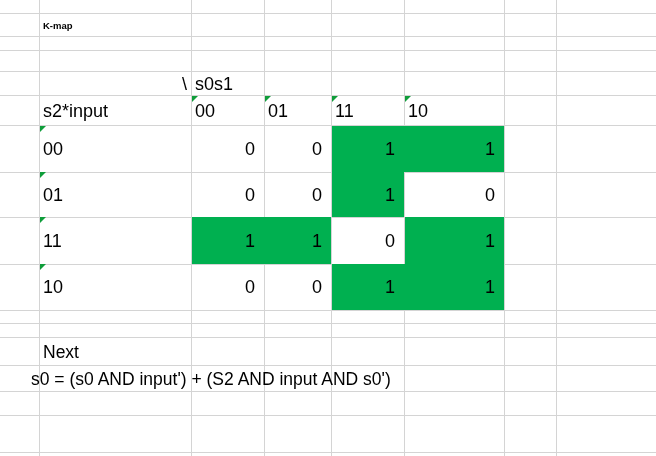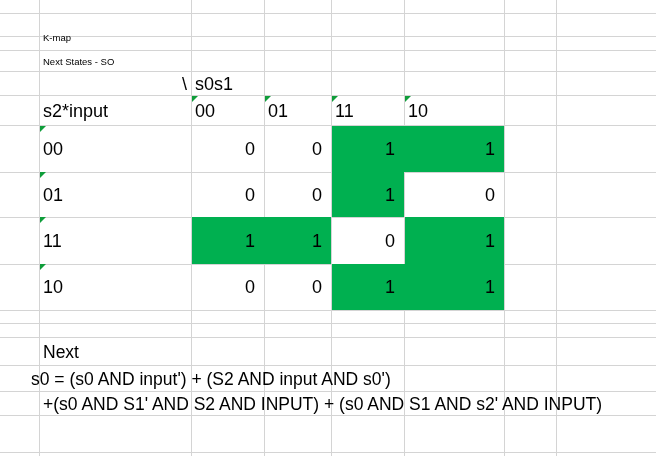--- a/index.html
+++ b/index.html
@@ -105,27 +105,24 @@
   <div class="gl-h" style="top:391px; width:656px;"></div>
   <div class="gl-h" style="top:415px; width:656px;"></div>
   <div class="gl-h" style="top:452px; width:656px;"></div>
 
   <div class="cell fill-green" style="left:332px; top:126px; width:172px; height:46px;"></div>
   <div class="cell fill-green" style="left:332px; top:172px; width:72px; height:45px;"></div>
   <div class="cell fill-green" style="left:192px; top:217px; width:139px; height:47px;"></div>
   <div class="cell fill-green" style="left:405px; top:217px; width:99px; height:47px;"></div>
   <div class="cell fill-green" style="left:332px; top:264px; width:172px; height:46px;"></div>
 
-  <div class="cell al-left f-small" style="left:40px; top:26px; width:151px; height:22px;">
+  <div class="cell al-left f-small" style="left:40px; top:14px; width:151px; height:22px;font-weight:bold;">
     <span>K-map</span>
   </div>
 
-  <div class="cell al-left f-small" style="left:40px; top:51px; width:151px; height:20px;">
-    <span>Next States - SO</span>
-  </div>
 
   <div class="cell al-right f-big" style="left:40px; top:72px; width:151px; height:23px; padding-right:4px;">
     <span>\</span>
   </div>
 
   <div class="cell al-left f-big" style="left:192px; top:72px; width:200px; height:23px;">
     <span>s0s1</span>
   </div>
 
   <div class="cell al-left f-big" style="left:40px; top:96px; width:151px; height:29px;">
@@ -220,17 +217,14 @@
 
 
   <div class="spanrow f-mid" style="left:40px; top:338px; width:151px; height:27px;">
     <span>Next</span>
   </div>
 
   <div class="spanrow f-mid" style="left:28px; top:366px; width:616px; height:25px;">
     <span>s0 = (s0 AND input') + (S2 AND input AND  s0')</span>
   </div>
 
-  <div class="spanrow f-mid" style="left:40px; top:392px; width:616px; height:23px;">
-    <span>+(s0 AND S1' AND S2 AND INPUT) + (s0 AND S1 AND s2' AND INPUT)</span>
-  </div>
 
 </div>
 
 </body></html>

